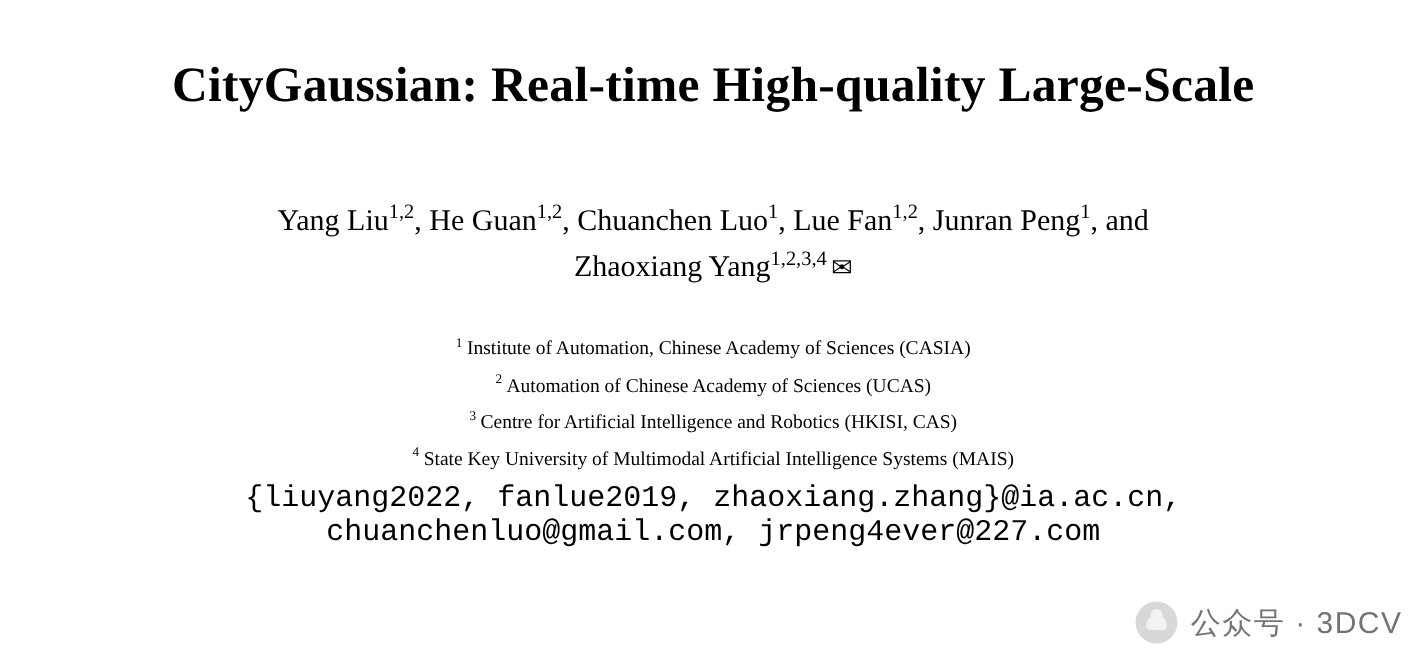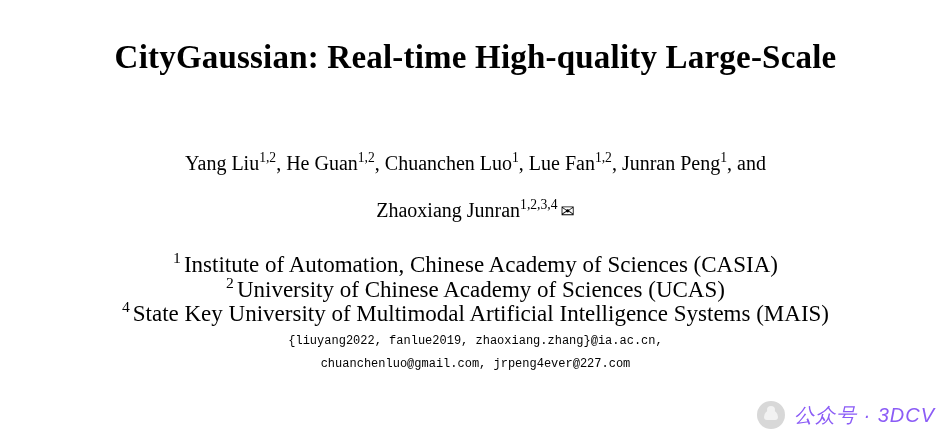--- a/index.html
+++ b/index.html
@@ -37,51 +37,50 @@
   }
   .authors {
     text-align: center;
     font-size: 20px;
     line-height: 31px;
     margin: 0;
     padding-top: 53px;
   }
   .authors-line {
     display: block;
-    margin-top: 16px;
   }
   sup {
     font-size: 0.68em;
     vertical-align: super;
     line-height: 0;
   }
   .envelope {
     font-size: 17px;
     padding-left: 3px;
   }
   .affiliations {
     text-align: center;
-    font-size: 23px;
+    font-size: 13px;
     line-height: 24.5px;
     margin: 0;
     padding-top: 26px;
   }
   .aff-line {
     display: block;
   }
   .aff-line .marker {
     font-size: 0.68em;
     vertical-align: super;
     line-height: 0;
     padding-right: 3px;
   }
   .emails {
     text-align: center;
     font-family: "Liberation Mono", monospace;
-    font-size: 12px;
+    font-size: 20px;
     line-height: 23px;
     margin: 0;
     padding-top: 3px;
   }
   .email-line {
     display: block;
   }
   .watermark {
     position: absolute;
     right: 16px;
@@ -117,52 +116,54 @@
     content: "";
     position: absolute;
     left: 10px;
     top: 5px;
     width: 8px;
     height: 8px;
     border-radius: 50%;
     background: #f2f2f2;
   }
   .wm-text {
-    color: #8b5cf6;
-    font-style: italic;
+    color: #737373;
   }
 </style>
 </head>
 <body>
 
 <div class="page">
 
   <h1 class="title">
     <span class="title-line">CityGaussian: Real-time High-quality Large-Scale</span>
   </h1>
 
   <div class="authors">
     <span class="authors-line">
       <span>Yang Liu</span><sup>1,2</sup><span>, </span>
       <span>He Guan</span><sup>1,2</sup><span>, </span>
       <span>Chuanchen Luo</span><sup>1</sup><span>, </span>
       <span>Lue Fan</span><sup>1,2</sup><span>, </span>
       <span>Junran Peng</span><sup>1</sup><span>, and</span>
     </span>
     <span class="authors-line">
-      <span>Zhaoxiang Junran</span><sup>1,2,3,4</sup><span class="envelope">✉</span>
+      <span>Zhaoxiang Yang</span><sup>1,2,3,4</sup><span class="envelope">✉</span>
     </span>
   </div>
 
   <div class="affiliations">
     <span class="aff-line">
       <span class="marker">1</span><span>Institute of Automation, Chinese Academy of Sciences (CASIA)</span>
     </span>
     <span class="aff-line">
-      <span class="marker">2</span><span>University of Chinese Academy of Sciences (UCAS)</span>
+      <span class="marker">2</span><span>Automation of Chinese Academy of Sciences (UCAS)</span>
+    </span>
+    <span class="aff-line">
+      <span class="marker">3</span><span>Centre for Artificial Intelligence and Robotics (HKISI, CAS)</span>
     </span>
     <span class="aff-line">
       <span class="marker">4</span><span>State Key University of Multimodal Artificial Intelligence Systems (MAIS)</span>
     </span>
   </div>
 
   <div class="emails">
     <span class="email-line">{liuyang2022, fanlue2019, zhaoxiang.zhang}@ia.ac.cn,</span>
     <span class="email-line">chuanchenluo@gmail.com, jrpeng4ever@227.com</span>
   </div>

